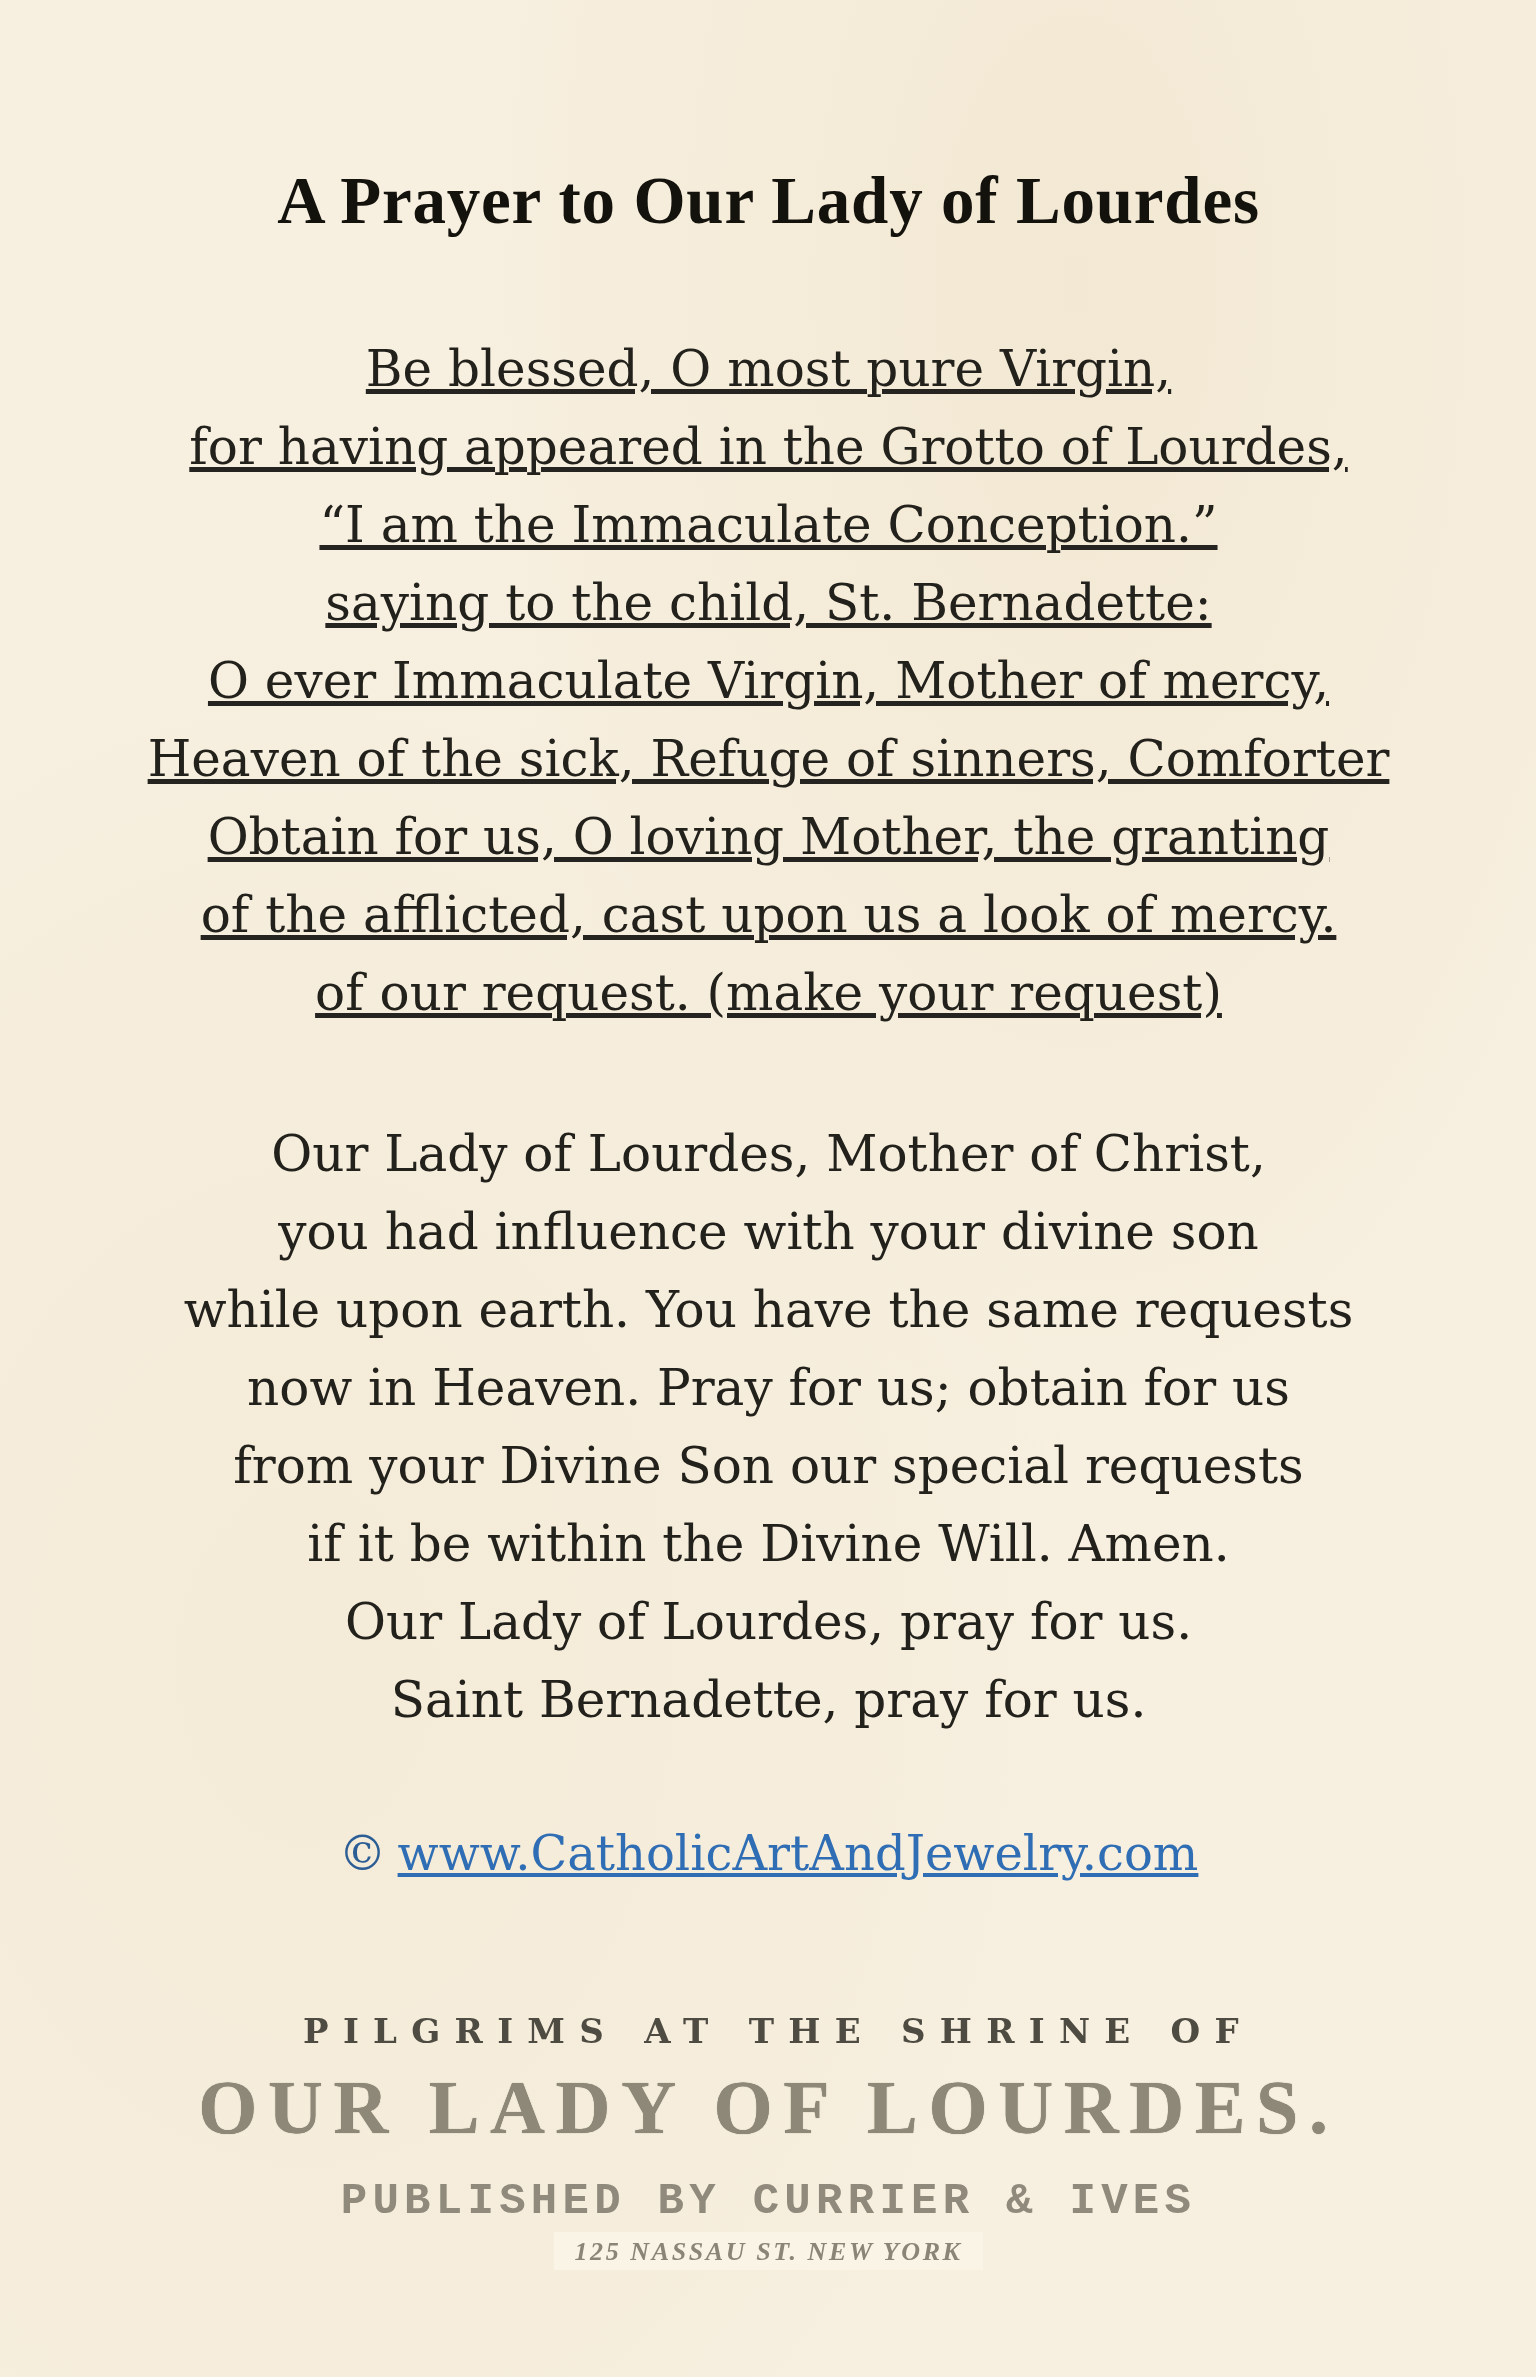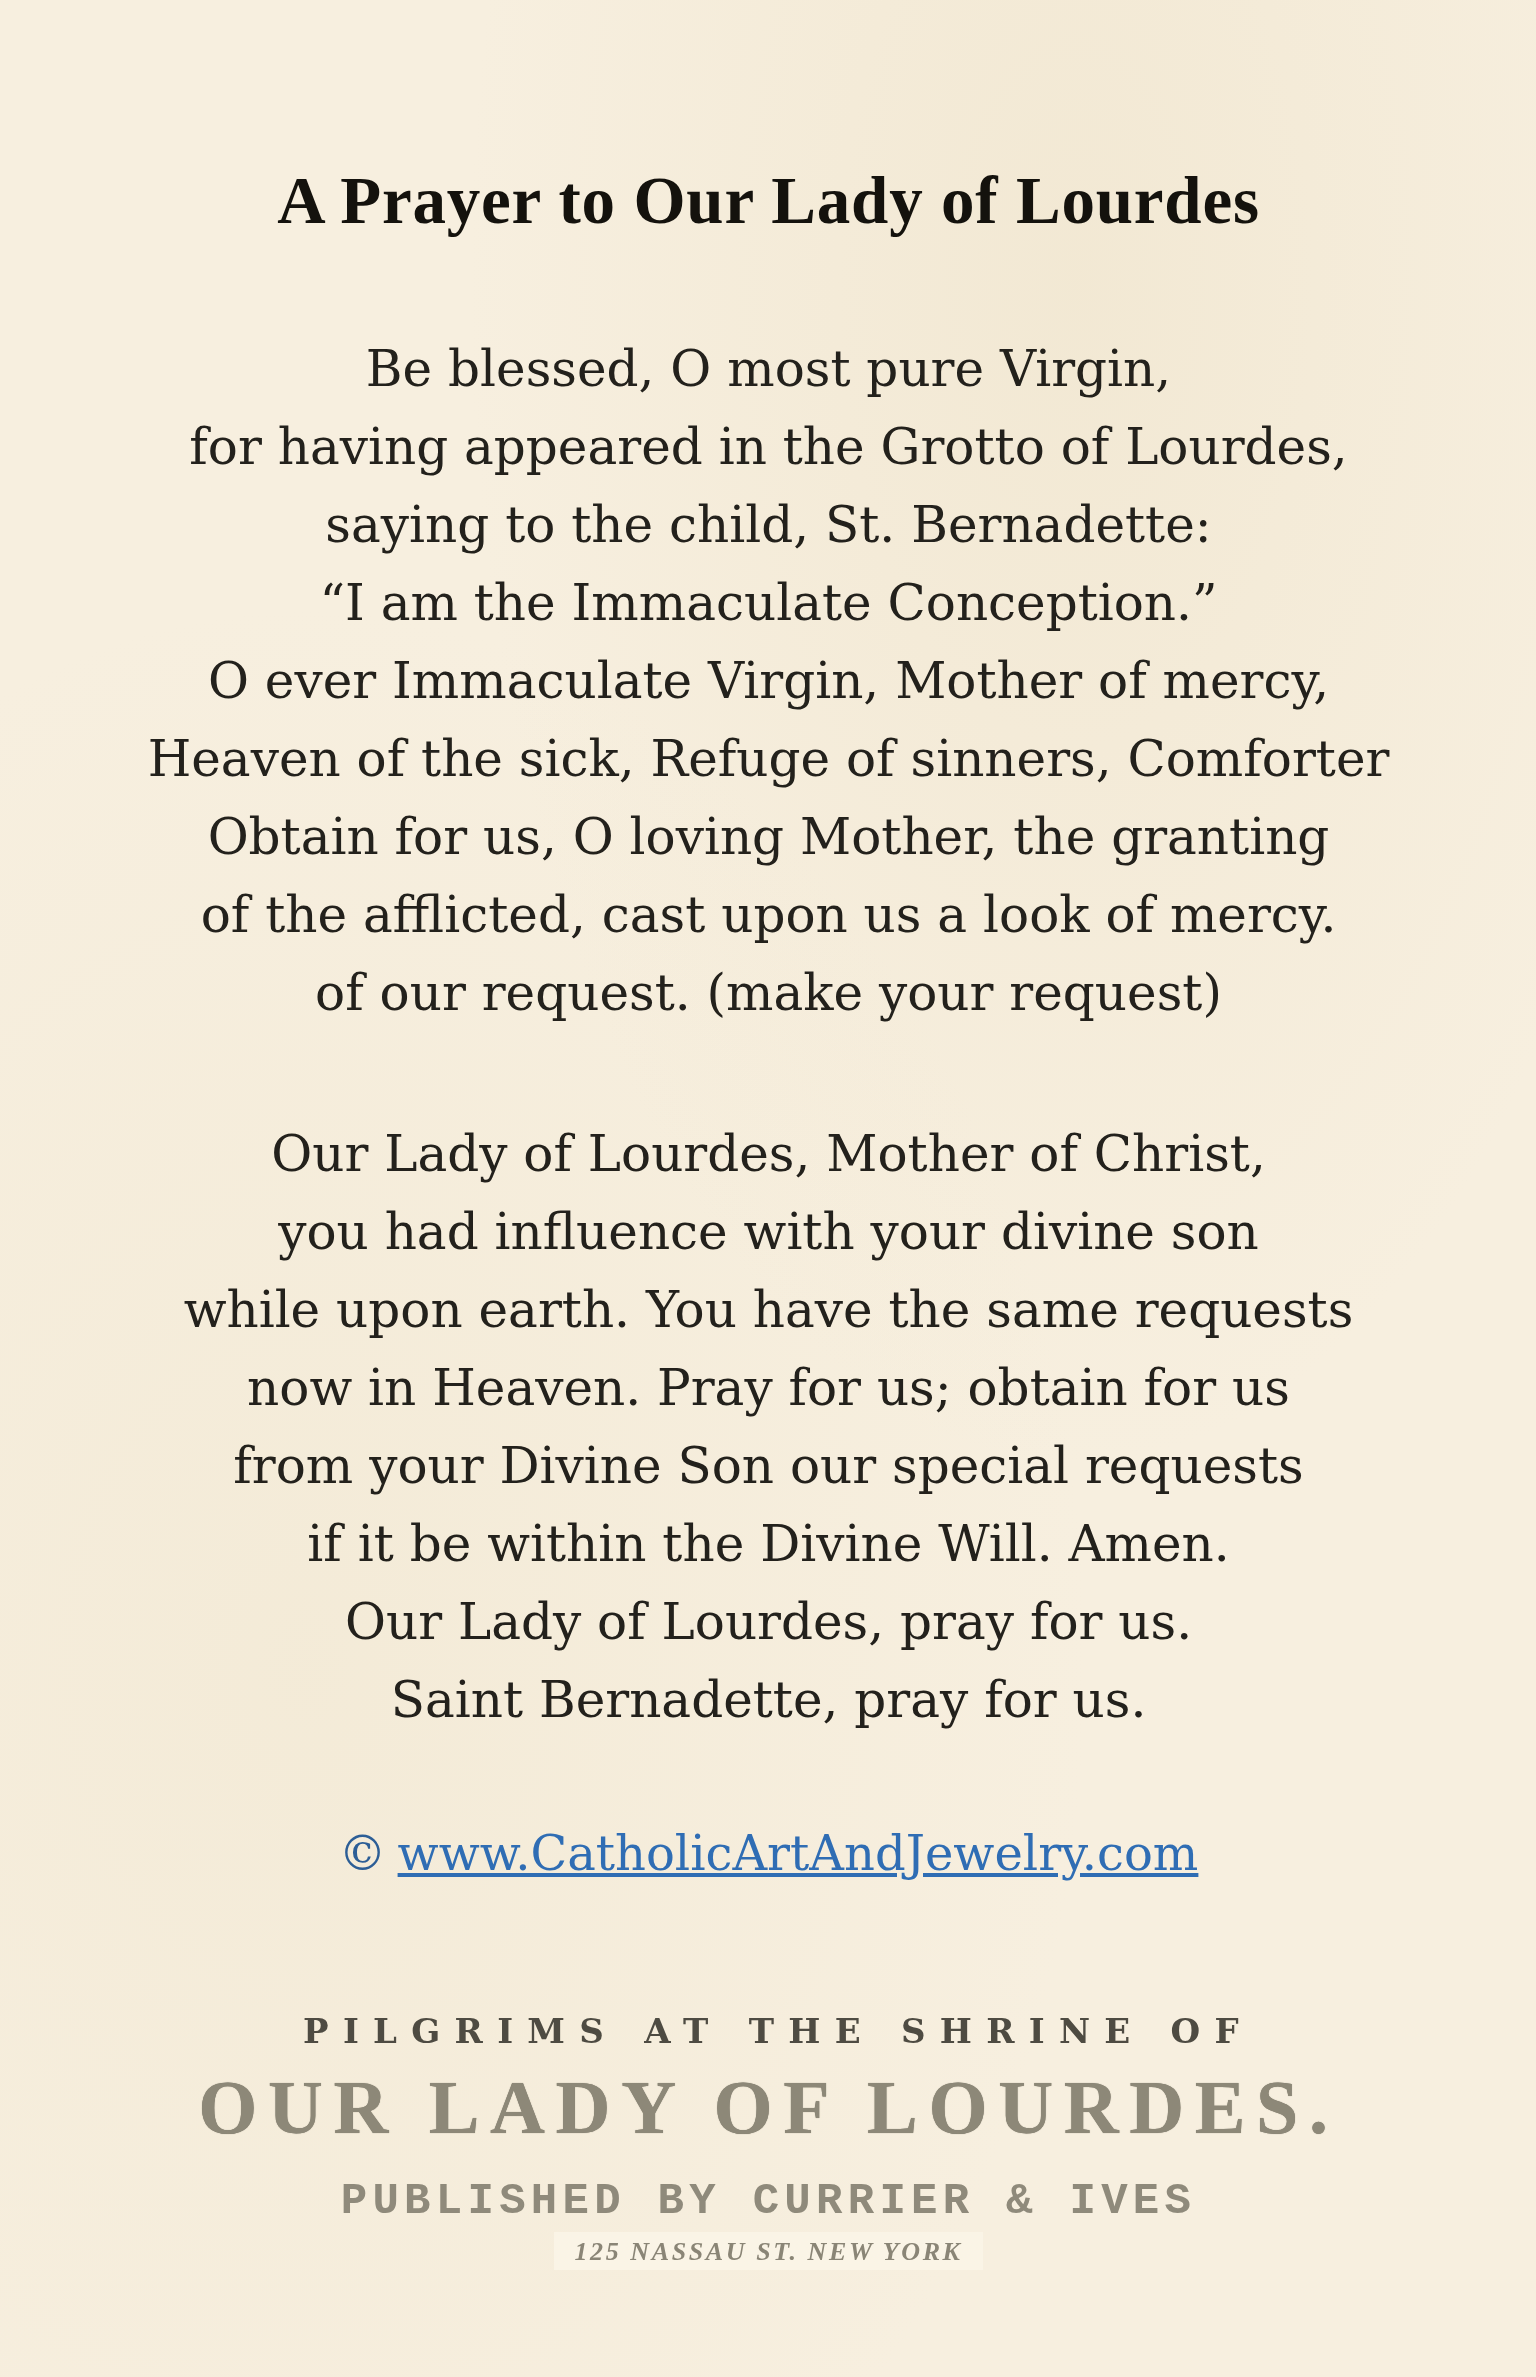--- a/index.html
+++ b/index.html
@@ -28,21 +28,21 @@
     font-family: "Liberation Serif", "DejaVu Serif", serif;
     font-weight: bold;
     font-size: 67px;
     letter-spacing: 0.8px;
     color: #14120d;
     margin: 0;
   }
   .stanza {
     margin: 0;
   }
-  .stanza-1 { margin-top: 91px; }
+  .stanza-1 { margin-top: 91px; text-decoration: underline; }
   .stanza-2 { margin-top: 83px; }
   .prayer-line {
     font-size: 50px;
     line-height: 78px;
     color: #23211c;
     white-space: nowrap;
   }
   .copyright-line {
     margin-top: 75px;
     font-size: 48px;
@@ -104,22 +104,22 @@
 </head>
 <body>
 
 <div class="card">
 
   <h1 class="page-title">A Prayer to Our Lady of Lourdes</h1>
 
   <div class="stanza stanza-1">
     <div class="prayer-line">Be blessed, O most pure Virgin,</div>
     <div class="prayer-line">for having appeared in the Grotto of Lourdes,</div>
+    <div class="prayer-line">“I am the Immaculate Conception.”</div>
     <div class="prayer-line">saying to the child, St. Bernadette:</div>
-    <div class="prayer-line">“I am the Immaculate Conception.”</div>
     <div class="prayer-line">O ever Immaculate Virgin, Mother of mercy,</div>
     <div class="prayer-line">Heaven of the sick, Refuge of sinners, Comforter</div>
     <div class="prayer-line">Obtain for us, O loving Mother, the granting</div>
     <div class="prayer-line">of the afflicted, cast upon us a look of mercy.</div>
     <div class="prayer-line">of our request. (make your request)</div>
   </div>
 
   <div class="stanza stanza-2">
     <div class="prayer-line">Our Lady of Lourdes, Mother of Christ,</div>
     <div class="prayer-line">you had influence with your divine son</div>

